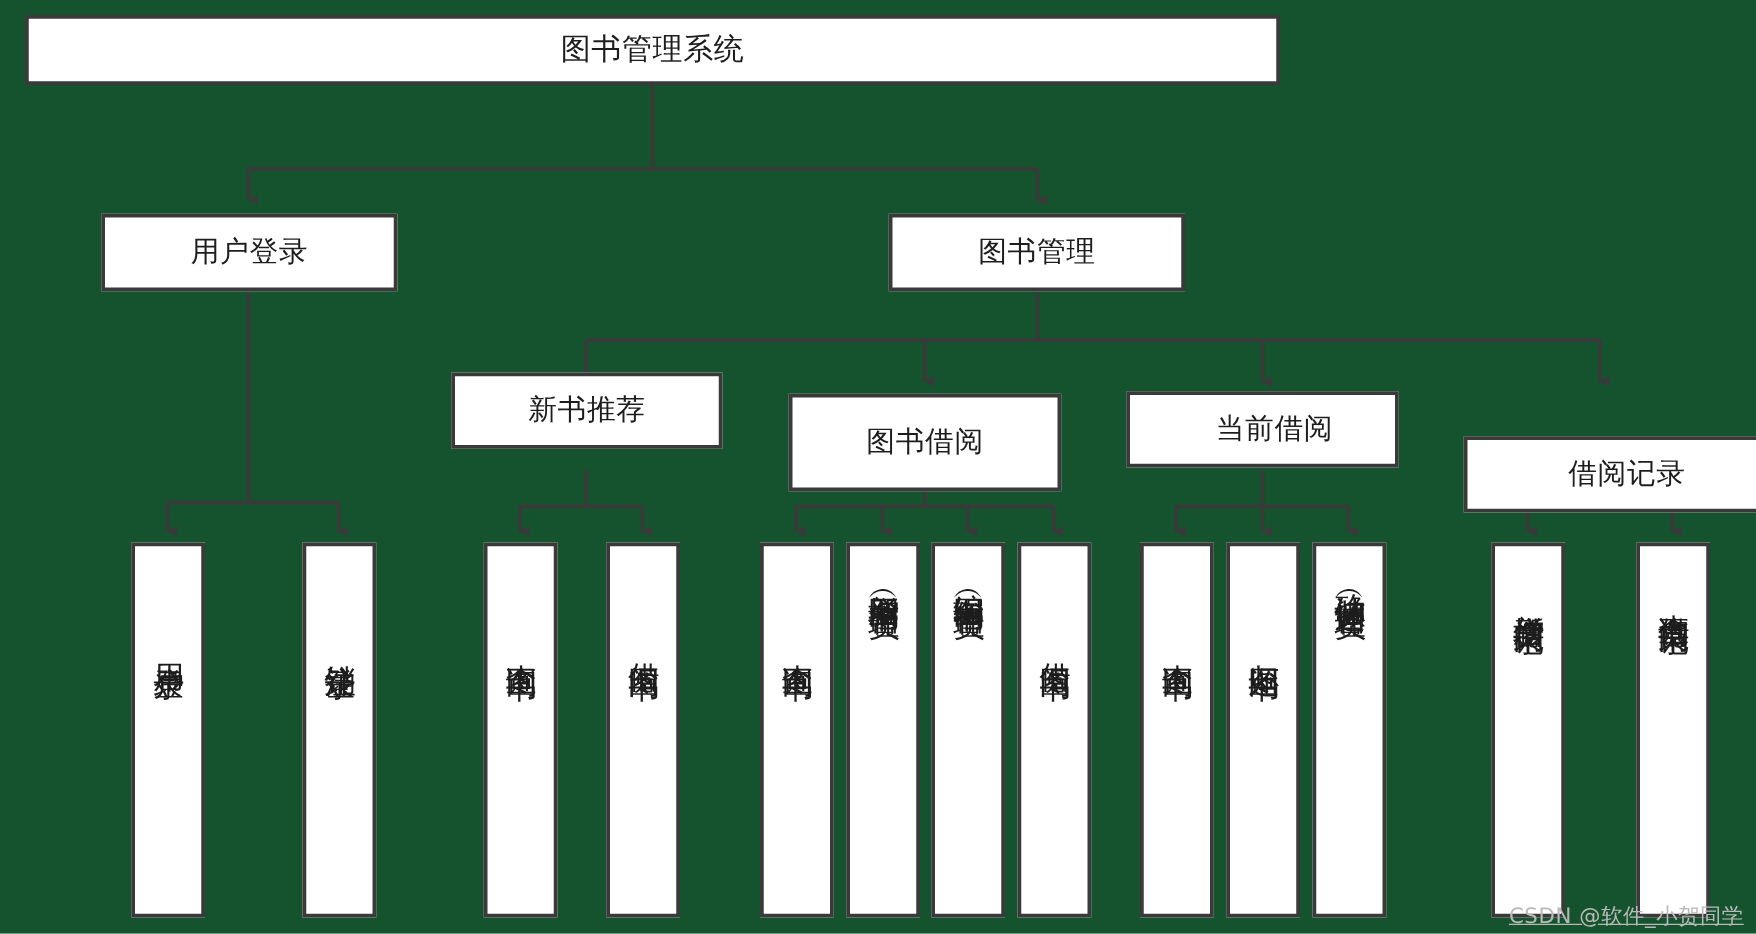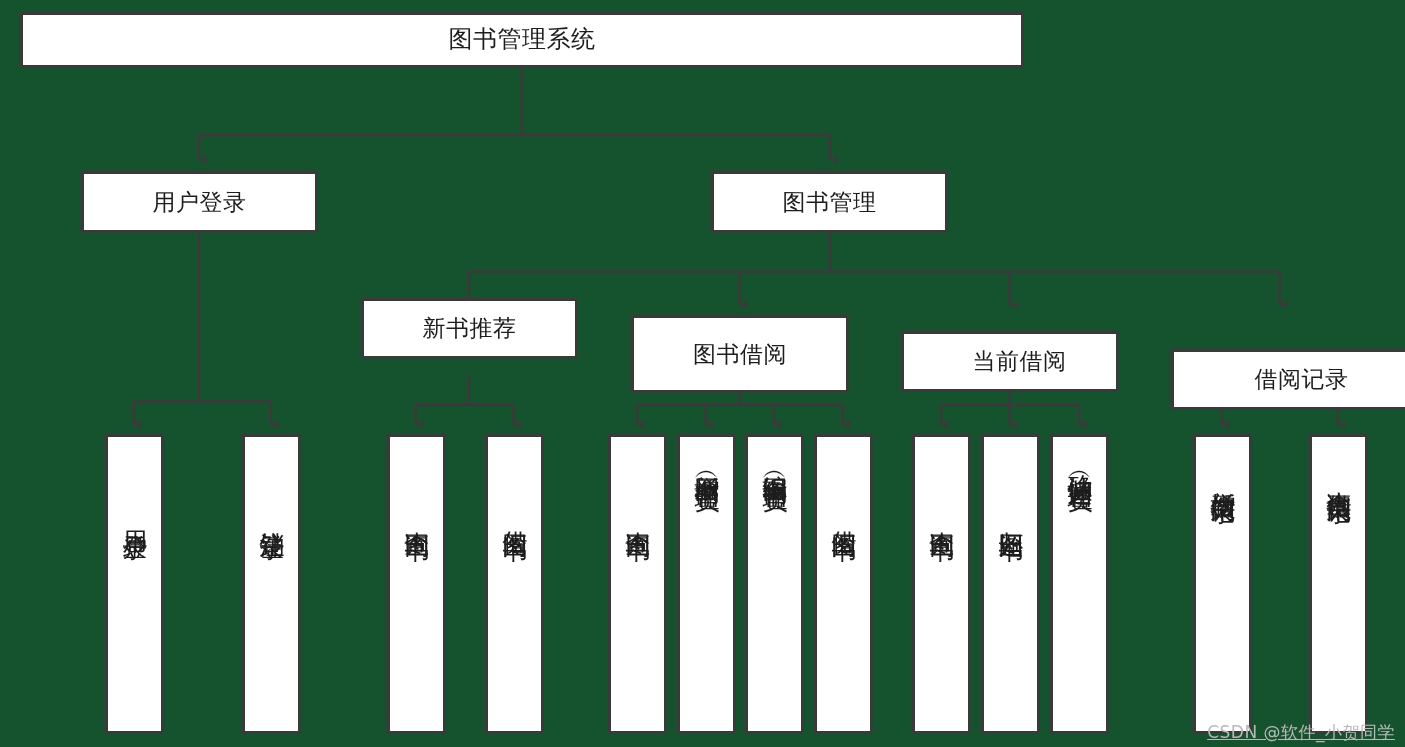--- a/index.html
+++ b/index.html
@@ -145,21 +145,21 @@
   <div class="node lvl2" style="left:711px; top:171px; width:237px; height:62px;">
     <span class="node-label">图书管理</span>
   </div>
 
   <div class="node lvl3" style="left:361px; top:298px; width:217px; height:61px;">
     <span class="node-label">新书推荐</span>
   </div>
   <div class="node lvl3" style="left:631px; top:315px; width:218px; height:78px;">
     <span class="node-label">图书借阅</span>
   </div>
-  <div class="node lvl3" style="left:901px; top:331px; width:218px; height:61px;padding-left:19px;">
+  <div class="node lvl3" style="left:901px; top:313px; width:218px; height:61px;padding-left:19px;">
     <span class="node-label">当前借阅</span>
   </div>
   <div class="node lvl3" style="left:1171px; top:315px; width:261px; height:61px;margin-top:34px;">
     <span class="node-label">借阅记录</span>
   </div>
 
   <div class="node leaf short" style="left:105px; top:434px; width:59px; height:300px;">
     <span class="leaf-label">用户登录</span>
   </div>
   <div class="node leaf short" style="left:242px; top:434px; width:59px; height:300px;">

